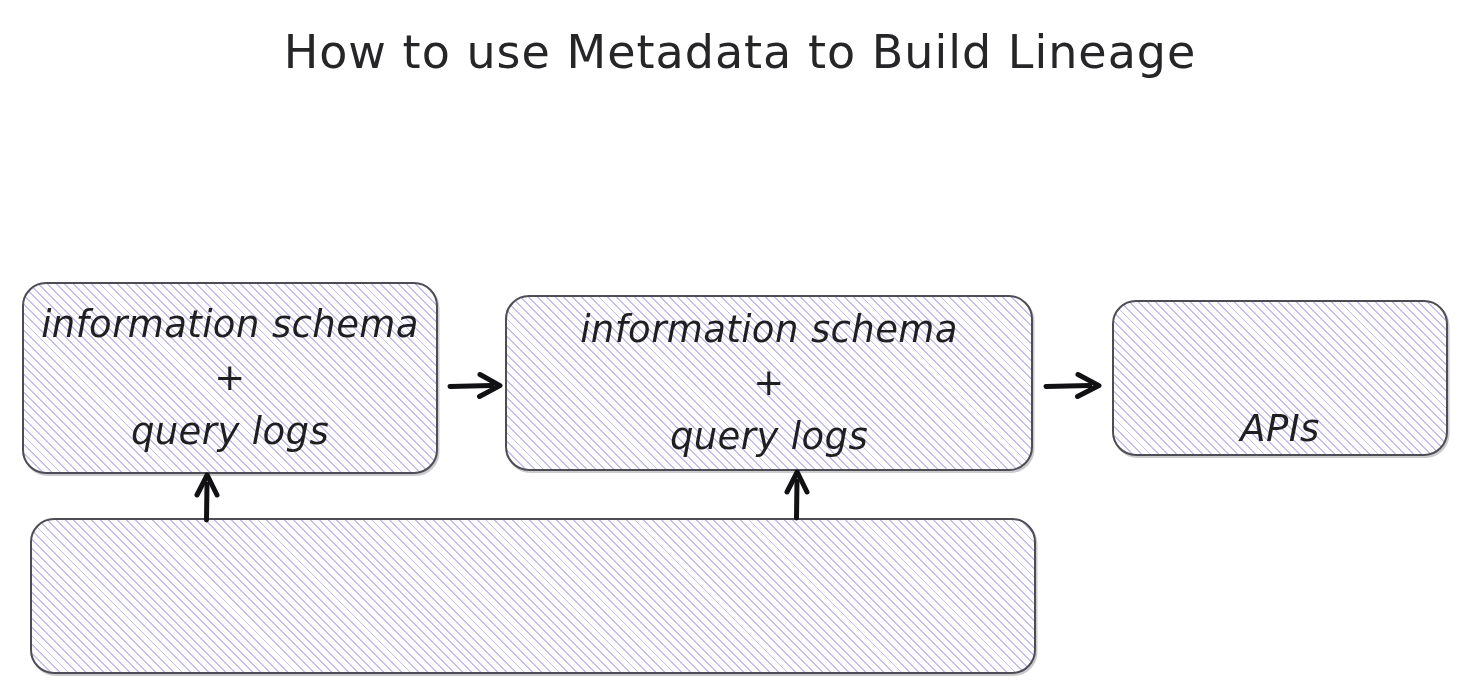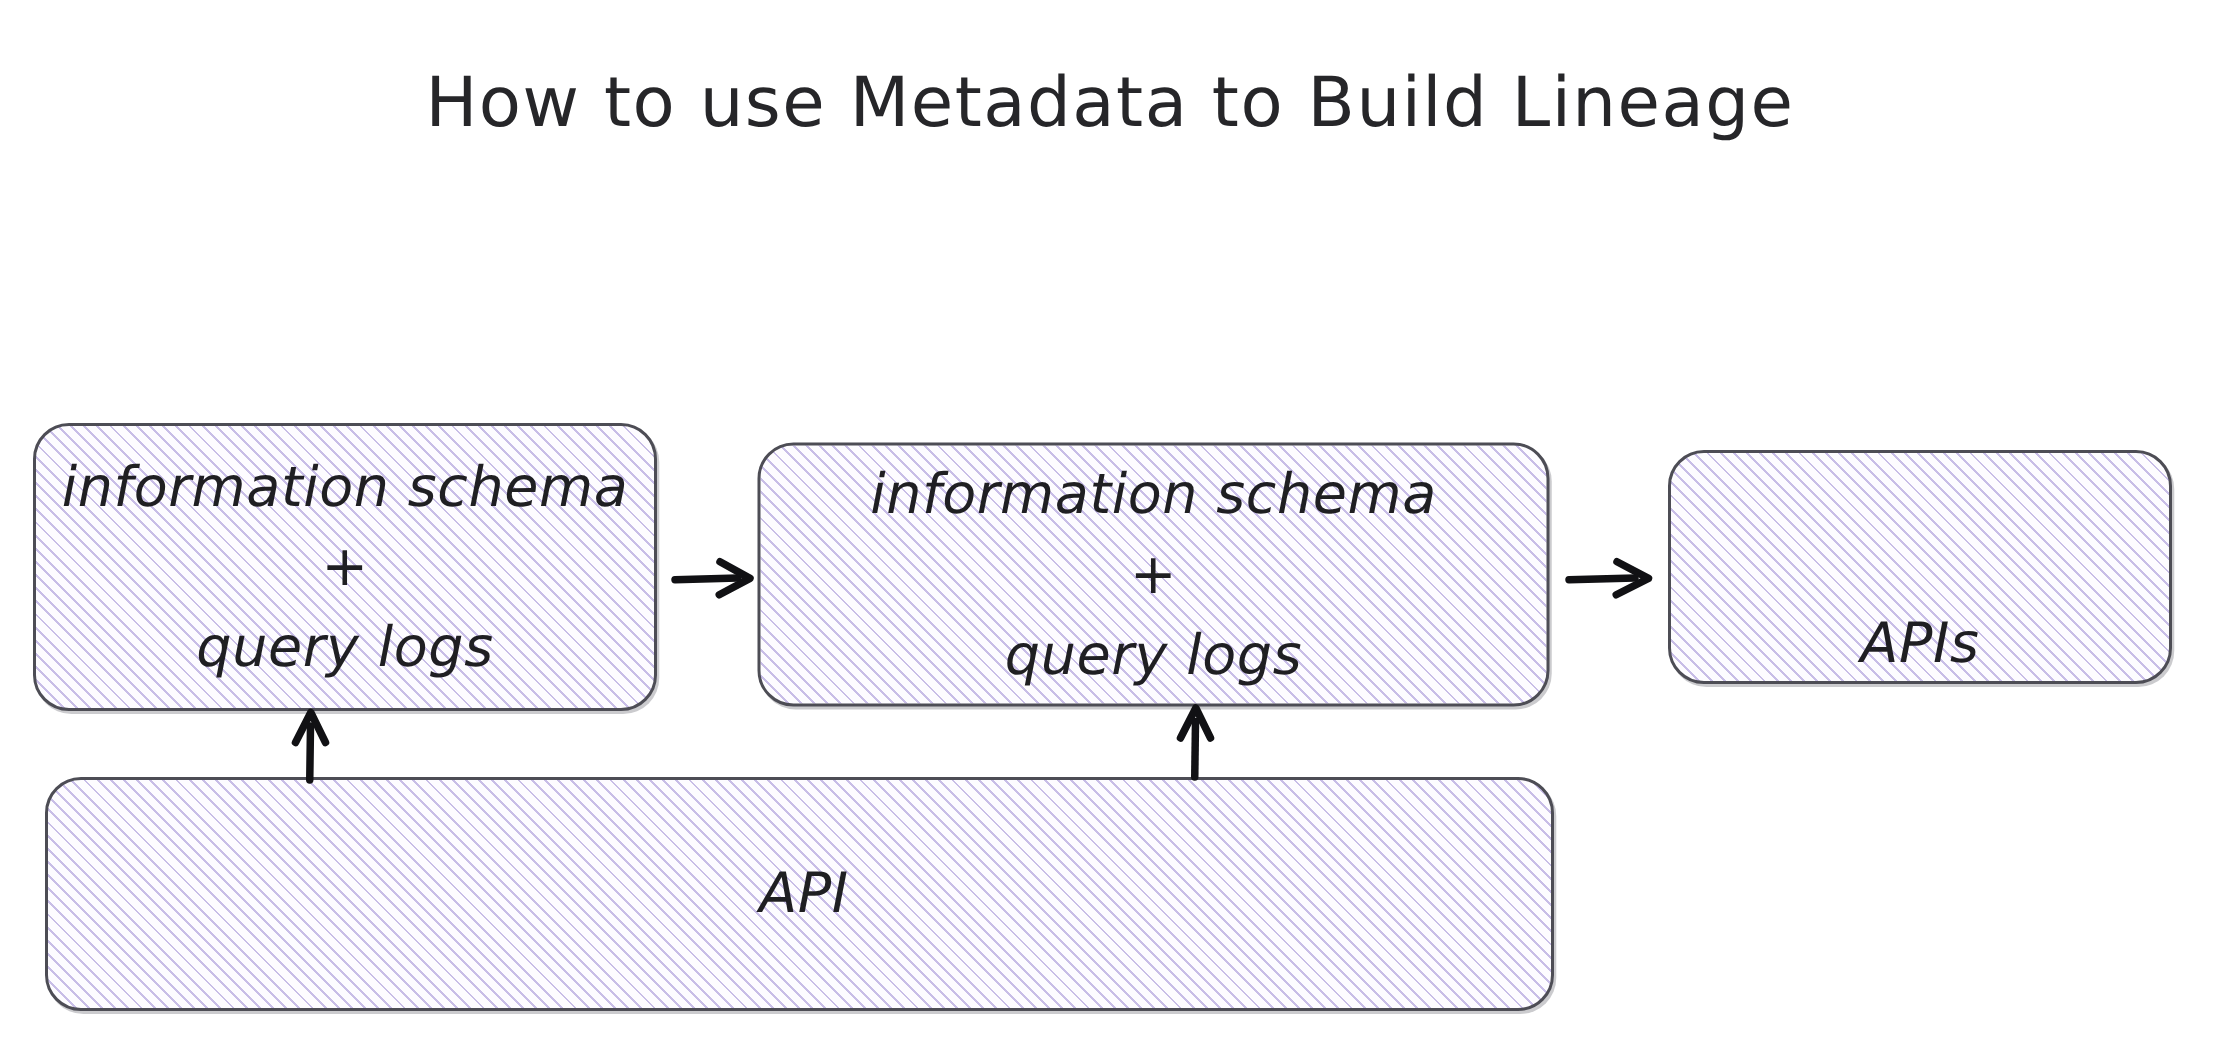--- a/index.html
+++ b/index.html
@@ -39,21 +39,20 @@
   }
 
   #title {
     left: 0;
     top: 26px;
     width: 1480px;
     font-size: 46px;
     letter-spacing: 1px;
     font-weight: 400;
     color: #262629;
-    margin-top: 16px;
   }
 
   .group-label {
     font-size: 33px;
     color: #2b2b2e;
     letter-spacing: 0.6px;
     line-height: 1.25;
   }
 
   .box-text {
@@ -126,23 +125,20 @@
 
 
   <div class="hatch-box" style="left:1112px; top:300px; width:336px; height:156px;"></div>
 
   <div class="box-label-wrap" style="left:1112px; top:300px; width:336px; height:156px;justify-content:flex-end;">
     <div class="txt box-text row-line" style="position:static; width:100%;">APIs</div>
   </div>
 
   <div class="hatch-box" style="left:30px; top:518px; width:1006px; height:156px;"></div>
 
-  <div class="box-label-wrap" style="left:30px; top:518px; width:1006px; height:156px; align-items:center;">
-    <div class="txt box-text row-line" style="position:static; width:100%; transform:translateX(3px);">API</div>
-  </div>
 
 
   <div class="arrow" style="left:448px; top:366px; width:62px; height:40px;">
     <svg width="62" height="40" viewBox="0 0 62 40" fill="none">
       <path d="M2 20.5 L44 19.4" stroke="#111114" stroke-width="5" stroke-linecap="round"></path>
       <path d="M32 8.5 L52 19.6 L31.5 30.5" stroke="#111114" stroke-width="5" stroke-linecap="round" stroke-linejoin="round" fill="none"></path>
     </svg>
   </div>
 
   <div class="arrow" style="left:1044px; top:366px; width:66px; height:40px;">

